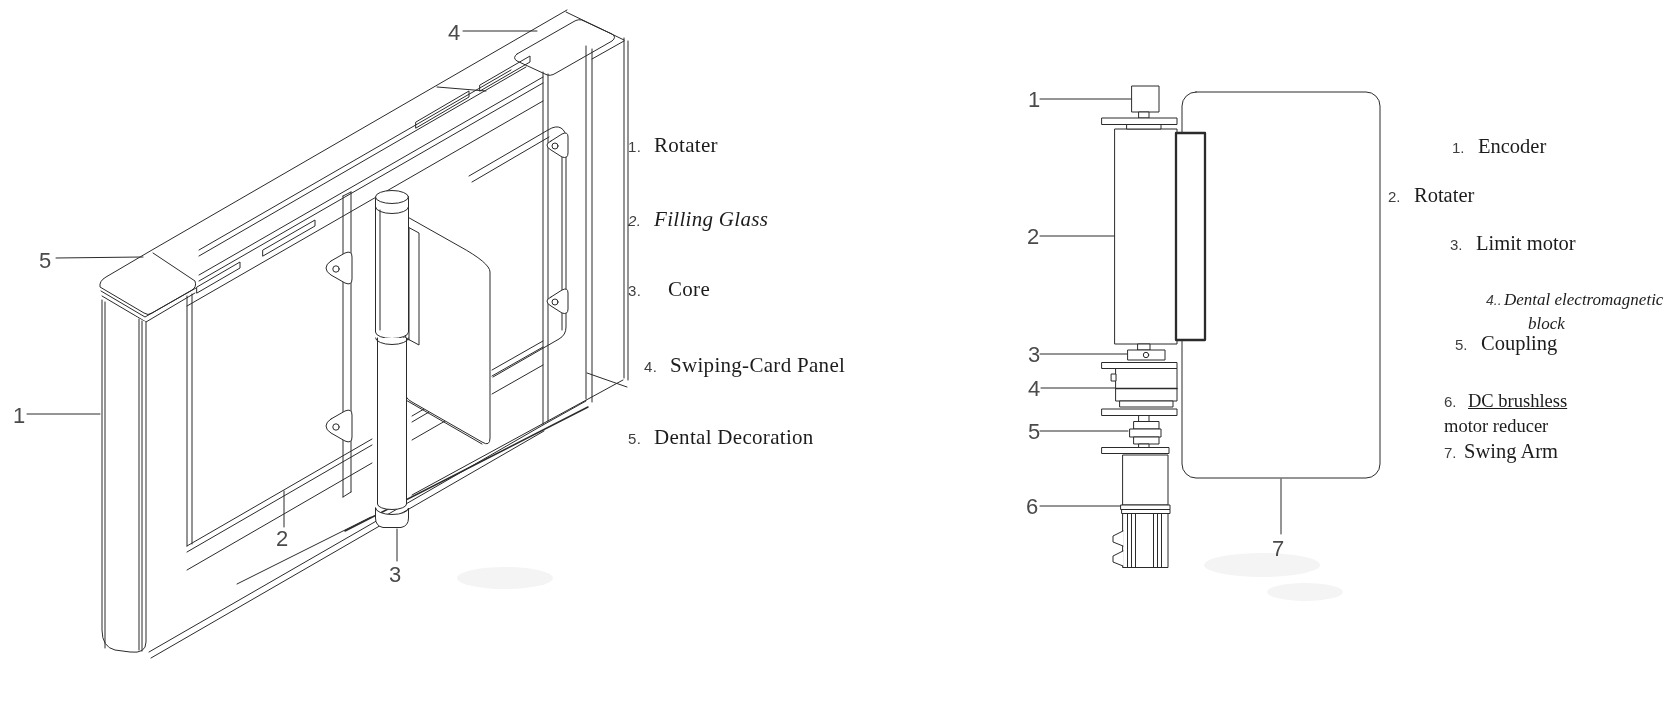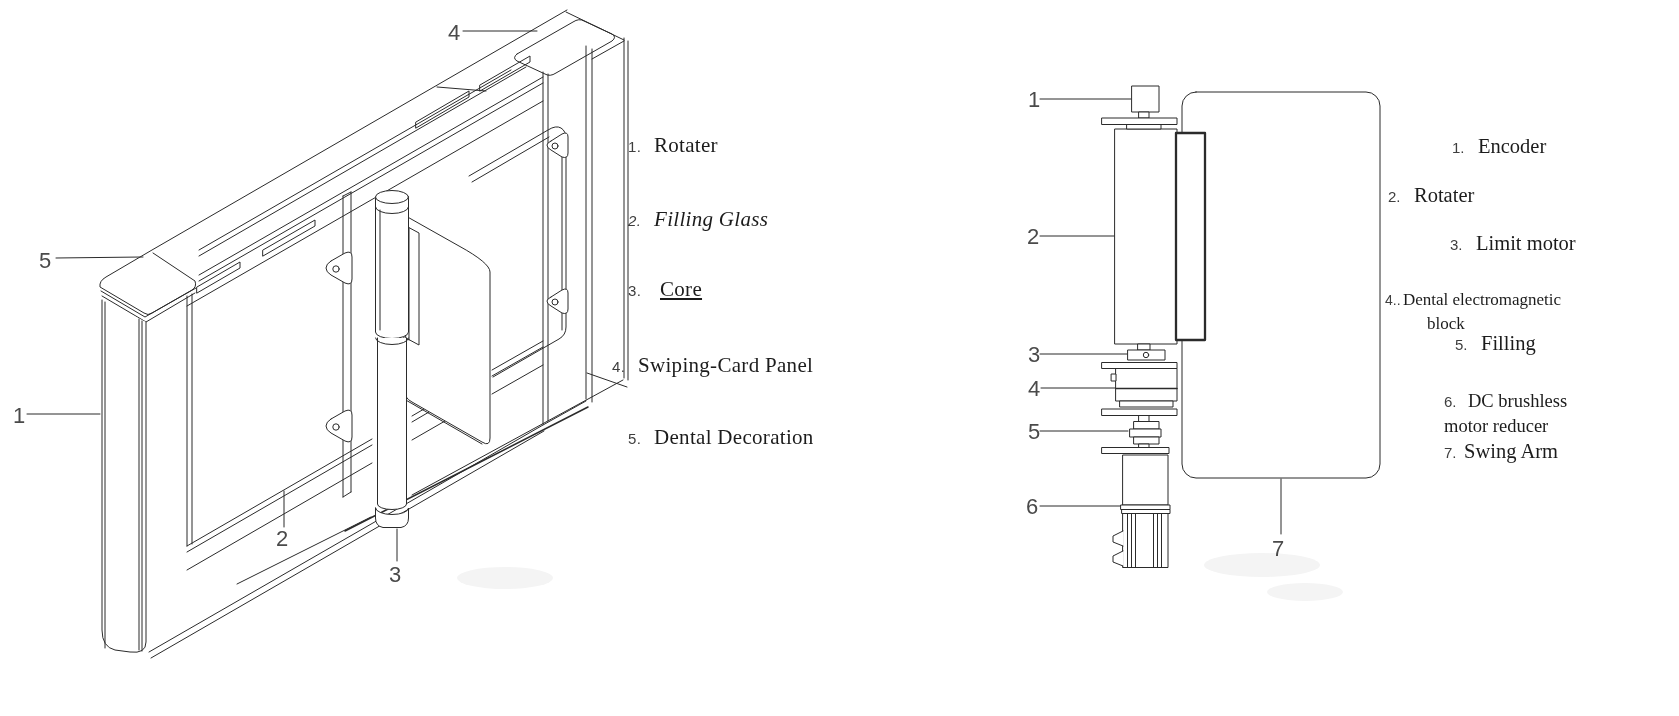--- a/index.html
+++ b/index.html
@@ -221,48 +221,48 @@
 </svg>
 
   <div>
     <div class="legend-item lL" style="left:628px;top:133px;">
       <span class="legend-num">1.</span><span>Rotater</span>
     </div>
     <div class="legend-item lL" style="left:628px;top:207px;font-style:italic;">
       <span class="legend-num">2.</span><span>Filling Glass</span>
     </div>
     <div class="legend-item lL" style="left:628px;top:277px;">
-      <span class="legend-num">3.</span><span style="margin-left:6px;text-decoration:underline;">Core</span>
-    </div>
-    <div class="legend-item lL" style="left:612px;top:353px;">
+      <span class="legend-num">3.</span><span style="margin-left:14px;">Core</span>
+    </div>
+    <div class="legend-item lL" style="left:644px;top:353px;">
       <span class="legend-num">4.</span><span>Swiping-Card Panel</span>
     </div>
     <div class="legend-item lL" style="left:628px;top:425px;">
       <span class="legend-num">5.</span><span>Dental Decoration</span>
     </div>
   </div>
 
   <div>
     <div class="legend-item lR" style="left:1452px;top:135px;">
       <span class="legend-num">1.</span><span>Encoder</span>
     </div>
     <div class="legend-item lR" style="left:1388px;top:184px;">
       <span class="legend-num">2.</span><span>Rotater</span>
     </div>
     <div class="legend-item lR" style="left:1450px;top:232px;">
       <span class="legend-num">3.</span><span>Limit motor</span>
     </div>
-    <div class="legend-item lR two-line" style="left:1385px;top:288px;font-size:17px;">
+    <div class="legend-item lR two-line" style="left:1486px;top:288px;font-size:17px;font-style:italic;">
       <span class="legend-num" style="font-size:14px;width:18px;">4..</span><span>Dental electromagnetic</span><br>
       <span class="indent" style="margin-left:42px;">block</span>
     </div>
     <div class="legend-item lR" style="left:1455px;top:332px;">
-      <span class="legend-num">5.</span><span>Filling</span>
-    </div>
-    <div class="legend-item lR two-line" style="left:1444px;top:389px;font-size:18.5px;line-height:25px;">
+      <span class="legend-num">5.</span><span>Coupling</span>
+    </div>
+    <div class="legend-item lR two-line" style="left:1444px;top:389px;font-size:18.5px;line-height:25px;text-decoration:underline;">
       <span class="legend-num" style="width:24px;">6.</span><span>DC brushless</span><br>
       <span class="indent" style="">motor reducer</span>
     </div>
     <div class="legend-item lR" style="left:1444px;top:440px;">
       <span class="legend-num" style="width:20px;">7.</span><span>Swing Arm</span>
     </div>
   </div>
 
 </div>
 

